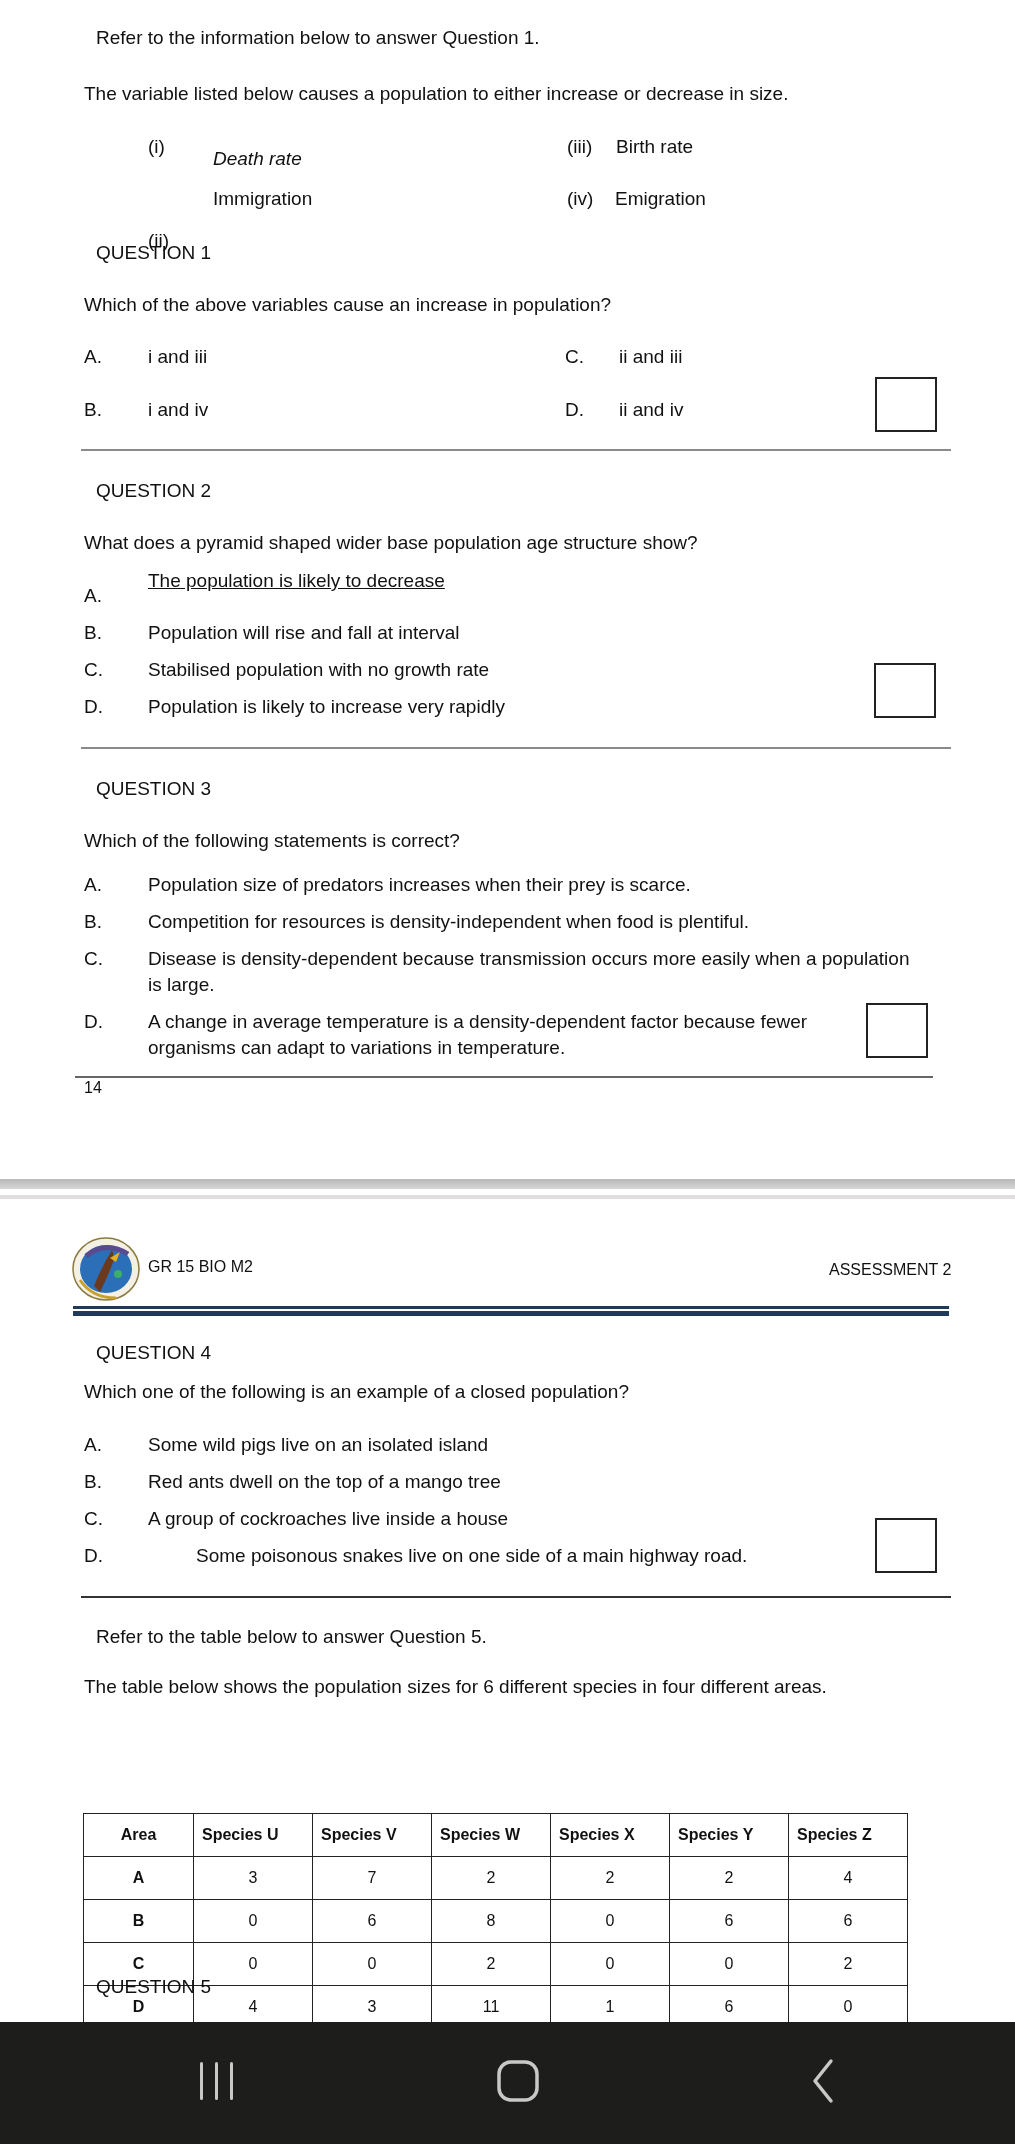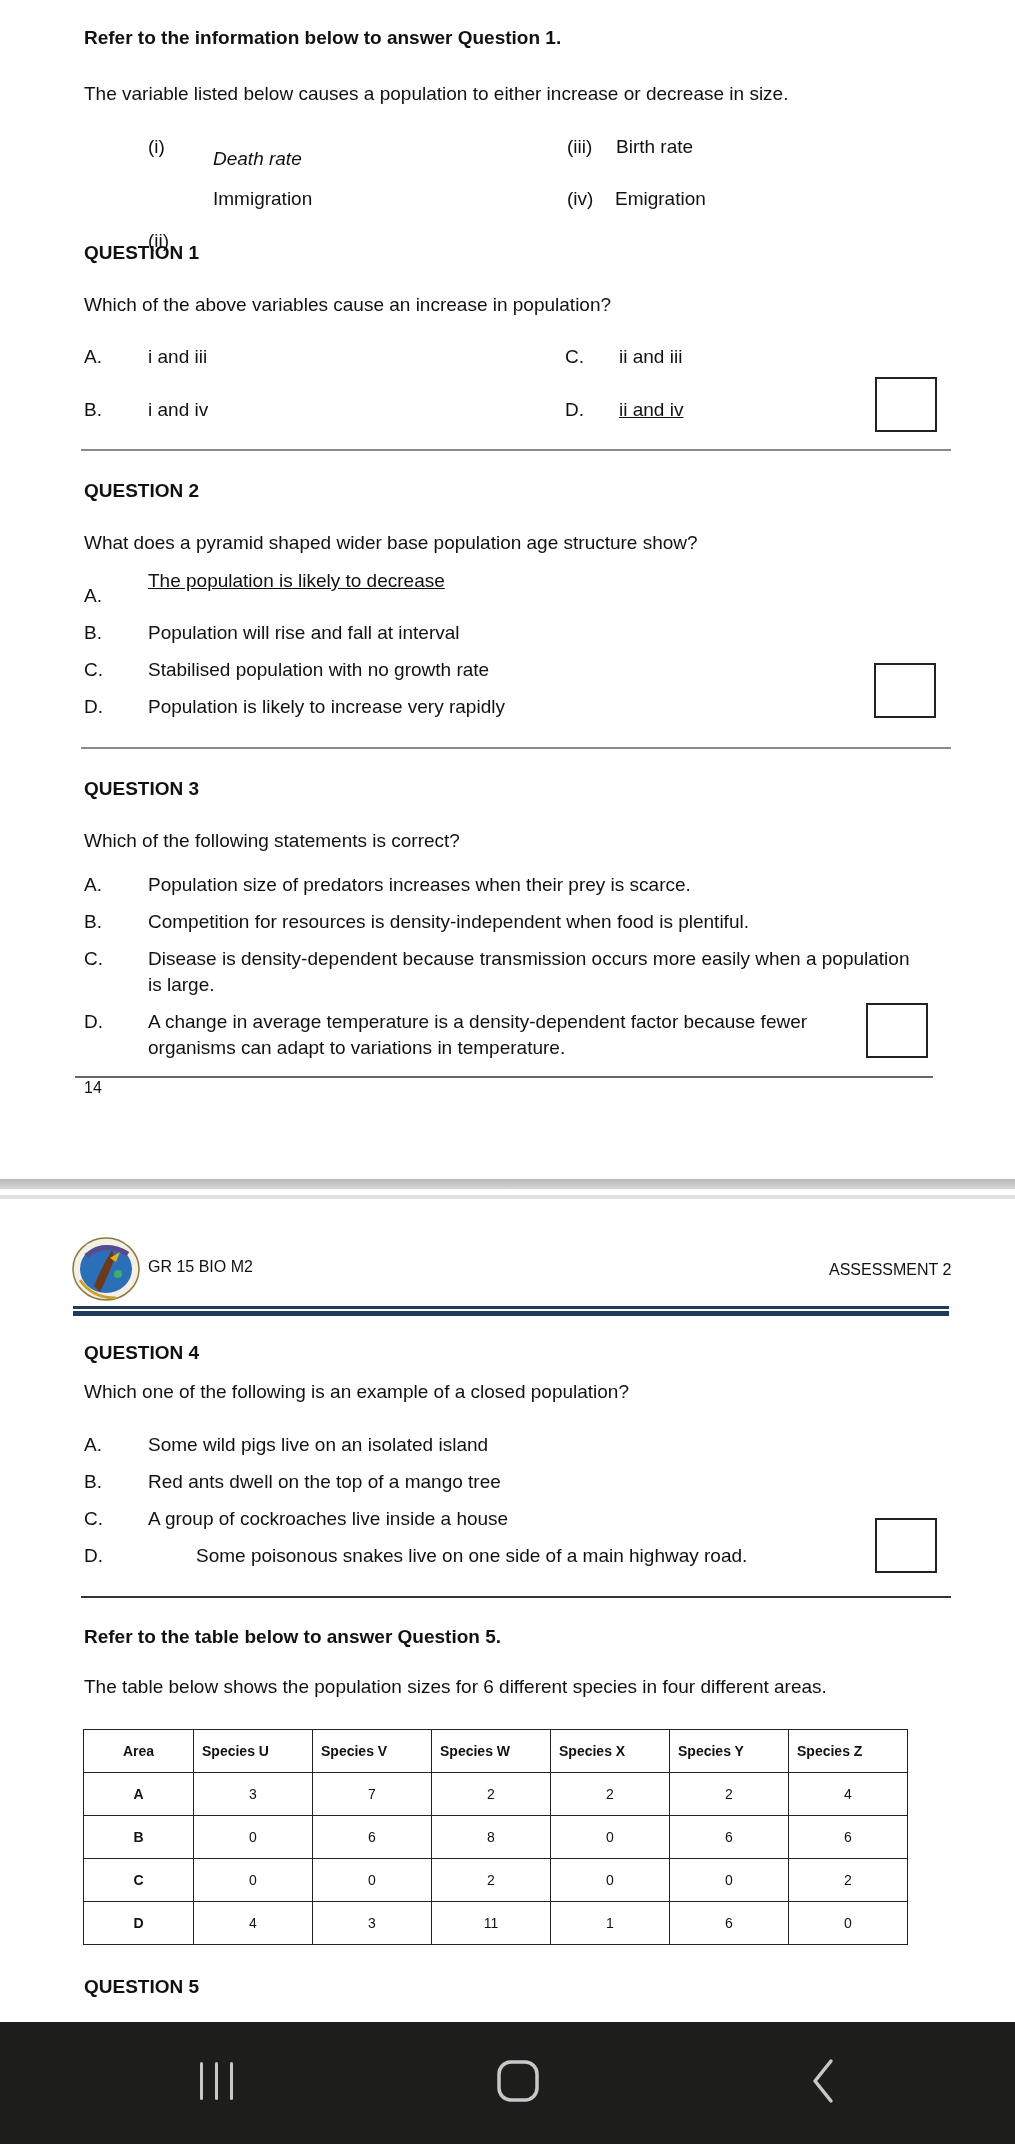--- a/index.html
+++ b/index.html
@@ -1,25 +1,25 @@
 <!DOCTYPE html>
 <html><head>
 <meta charset="utf-8">
 <style>
   html, body { margin: 0; padding: 0; background: #ffffff; }
   body { width: 1015px; height: 2144px; position: relative; overflow: hidden;
          font-family: "Liberation Sans", sans-serif; color: #111; }
   .abs { position: absolute; }
   .txt { font-size: 19px; line-height: 22px; white-space: nowrap; }
-  .bold { font-weight: bold; }
+  .bold { font-weight: normal; margin-left: 12px; }
   .hr { position: absolute; left: 81px; width: 870px; height: 2px; background: #8a8a8a; }
   .hr-dark { background: #333; height: 1.5px; }
   .answer-box { position: absolute; width: 62px; height: 55px; border: 2px solid #222; box-sizing: border-box; background: #fff; }
   .page-gap { position: absolute; left: 0; width: 1015px; }
-  .table { position: absolute; left: 83px; top: 1729px; border-collapse: collapse; font-size: 14px; }
+  .table { position: absolute; left: 83px; top: 1813px; border-collapse: collapse; font-size: 16px; }
   .table td, .table th { border: 1px solid #222; height: 42px; text-align: center; padding: 0; }
   .table th { font-weight: bold; text-align: left; padding-left: 8px; height: 42px; }
   .table th.area-h { text-align: center; padding-left: 0; }
   .table td.area { font-weight: bold; }
   .navbar { position: absolute; left: 0; top: 2022px; width: 1015px; height: 122px; background: #1d1e1c; }
   .nav-btn { position: absolute; top: 0; height: 122px; width: 120px; display: flex; align-items: center; justify-content: center; }
 </style>
 </head>
 <body>
 
@@ -41,21 +41,21 @@
   <div>
     <div class="abs txt bold" style="left:84px;top:242px;">QUESTION 1</div>
     <div class="abs txt" style="left:84px;top:294px;">Which of the above variables cause an increase in population?</div>
     <div class="abs txt" style="left:84px;top:346px;">A.</div>
     <div class="abs txt" style="left:148px;top:346px;">i and iii</div>
     <div class="abs txt" style="left:84px;top:399px;">B.</div>
     <div class="abs txt" style="left:148px;top:399px;">i and iv</div>
     <div class="abs txt" style="left:565px;top:346px;">C.</div>
     <div class="abs txt" style="left:619px;top:346px;">ii and iii</div>
     <div class="abs txt" style="left:565px;top:399px;">D.</div>
-    <div class="abs txt" style="left:619px;top:399px;text-decoration:underline;">ii and iv</div>
+    <div class="abs txt" style="left:619px;top:399px;">ii and iv</div>
     <div class="answer-box" style="left:875px;top:377px;"></div>
   </div>
   <div class="hr" style="top:449px;"></div>
 
   <div>
     <div class="abs txt bold" style="left:84px;top:480px;">QUESTION 2</div>
     <div class="abs txt" style="left:84px;top:532px;">What does a pyramid shaped wider base population age structure show?</div>
     <div class="abs txt" style="left:84px;top:585px;">A.</div>
     <div class="abs txt" style="left:148px;top:570px;text-decoration:underline;">The population is likely to decrease</div>
     <div class="abs txt" style="left:84px;top:622px;">B.</div>

